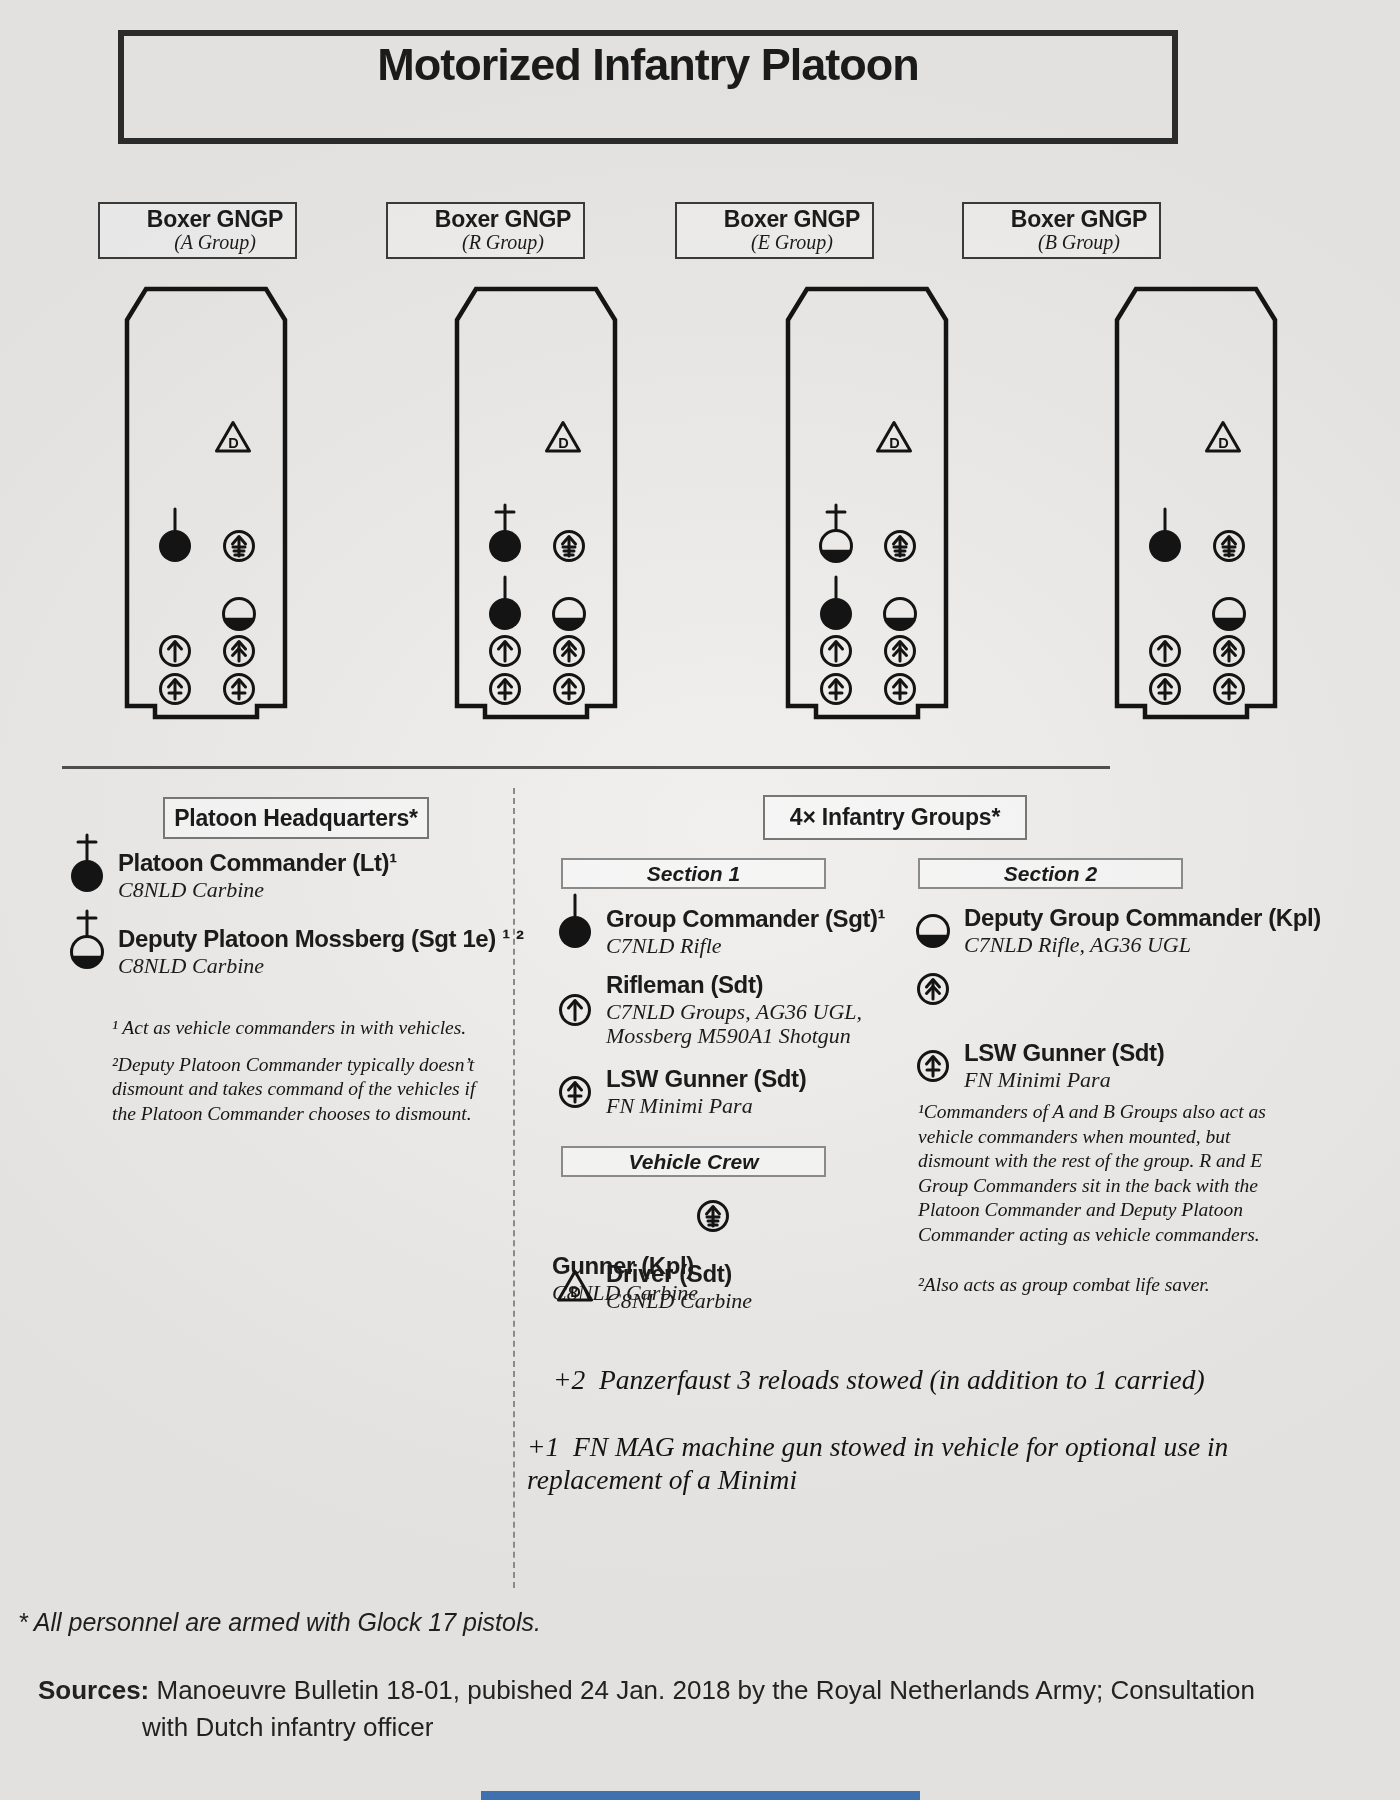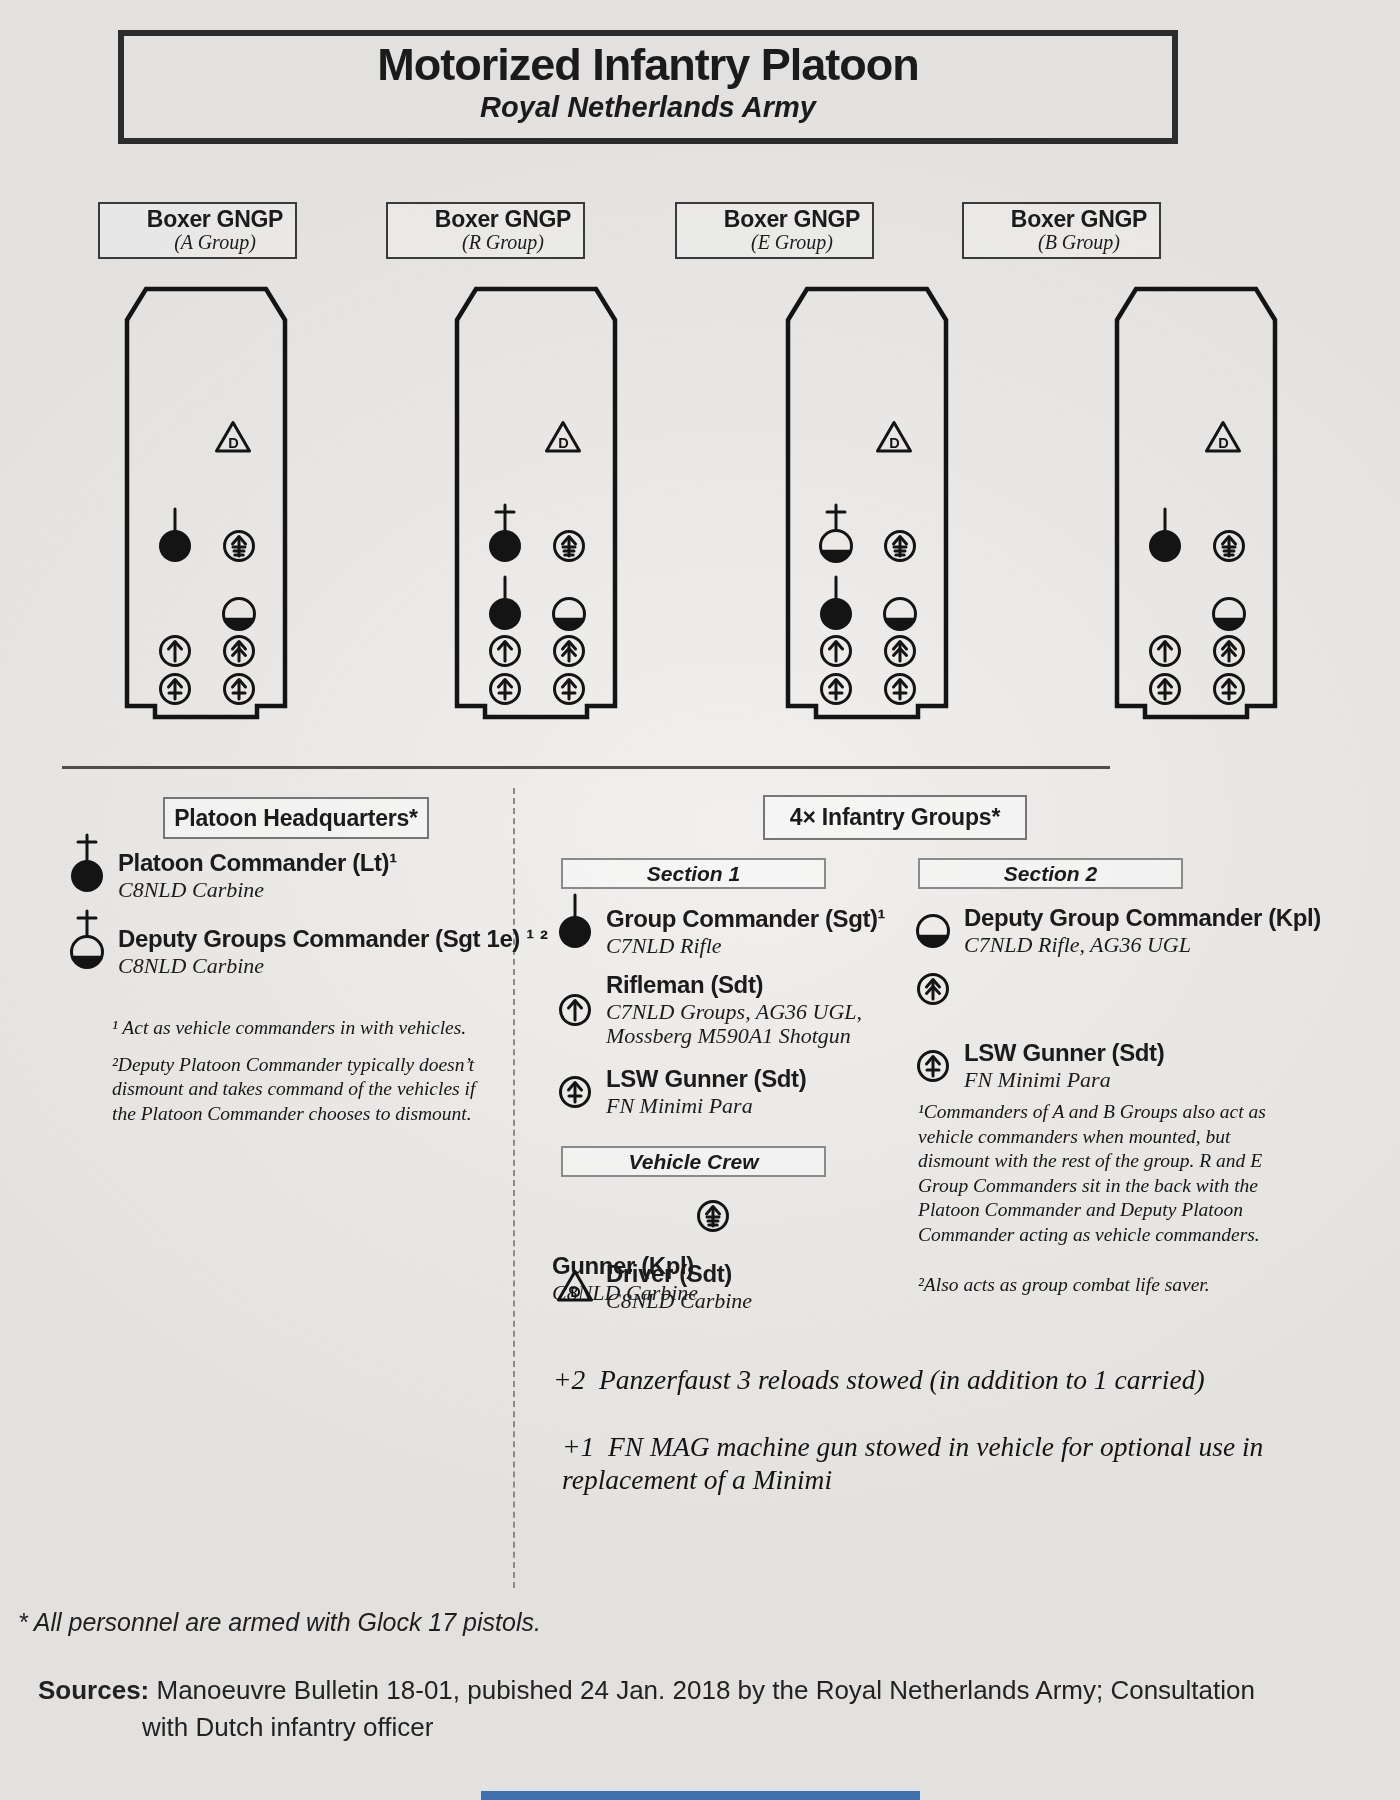--- a/index.html
+++ b/index.html
@@ -42,37 +42,36 @@
   .w-hq{width:430px}.w-s1{width:322px}.w-s2{width:392px}
 
   .fn{font-family:"Liberation Serif","DejaVu Serif",serif;font-style:italic;font-size:19.5px;line-height:1.26;color:#161616;}
   .hq-fn{left:112px;top:1016px;width:372px;}
   .s2-fn{left:918px;top:1100px;width:362px;}
   .fn .fn2{margin-top:12px;}
   .s2-fn .fn2{margin-top:26px;}
 
   .note{font-family:"Liberation Serif","DejaVu Serif",serif;font-style:italic;font-size:27.5px;line-height:1.2;white-space:pre-wrap;color:#141414;}
   .note1{left:553px;top:1363px;width:760px;}
-  .note2{left:562px;top:1430px;width:735px;}
+  .note2{left:527px;top:1430px;width:735px;}
 
   .star{left:18px;top:1608px;font-style:italic;font-size:25px;color:#1e1e1e;}
   .sources{left:38px;top:1674px;font-size:26px;color:#222;line-height:1.3;}
   .sources .l2{margin-left:104px;margin-top:3px;}
   .sources b{font-weight:bold;}
 
   .accent-bar{left:481px;top:1791px;width:439px;height:9px;}
 </style>
 </head>
 <body>
 
 <div id="canvas">
 
   <div class="abs title-box">
     <div class="title-main">Motorized Infantry Platoon</div>
-    <div class="title-sub">Royal Netherlands Army</div>
   </div>
 
   <div class="abs vlabel vl0">
     <div class="n">Boxer GNGP</div>
     <div class="g serif-it">(A Group)</div>
   </div>
   <div class="abs vlabel vl1">
     <div class="n">Boxer GNGP</div>
     <div class="g serif-it">(R Group)</div>
   </div>
@@ -302,21 +301,21 @@
   <div class="abs entry" style="left:64px;top:926px;">
     <span class="licon">
         <svg width="46" height="34" viewBox="-23 -17 46 34">
           <line x1="0" y1="-41" x2="0" y2="-17" stroke="#141414" stroke-width="3" fill="none" stroke-linecap="round"></line>
           <line x1="-9" y1="-34" x2="9" y2="-34" stroke="#141414" stroke-width="3" fill="none" stroke-linecap="round"></line>
           <circle cx="0" cy="0" r="15.5" stroke="#141414" stroke-width="3" fill="none" stroke-linecap="round"></circle>
           <path d="M -15.03 3.8 A 15.5 15.5 0 0 0 15.03 3.8 Z" fill="#141414"></path>
         </svg>
       </span>
     <div class="etxt w-hq">
-      <div class="lbl">Deputy Groups Commander (Sgt 1e) ¹ ²</div>
+      <div class="lbl">Deputy Platoon Mossberg (Sgt 1e) ¹ ²</div>
       <div class="wpn serif-it">C8NLD Carbine</div>
     </div>
   </div>
 
   <div class="abs fn hq-fn">
     <div class="fn1">¹ Act as vehicle commanders in with vehicles.</div>
     <div class="fn2">²Deputy Platoon Commander typically doesn’t dismount and takes command of the vehicles if the Platoon Commander chooses to dismount.</div>
   </div>
 
   <div class="abs hbox groups-header">4× Infantry Groups*</div>

